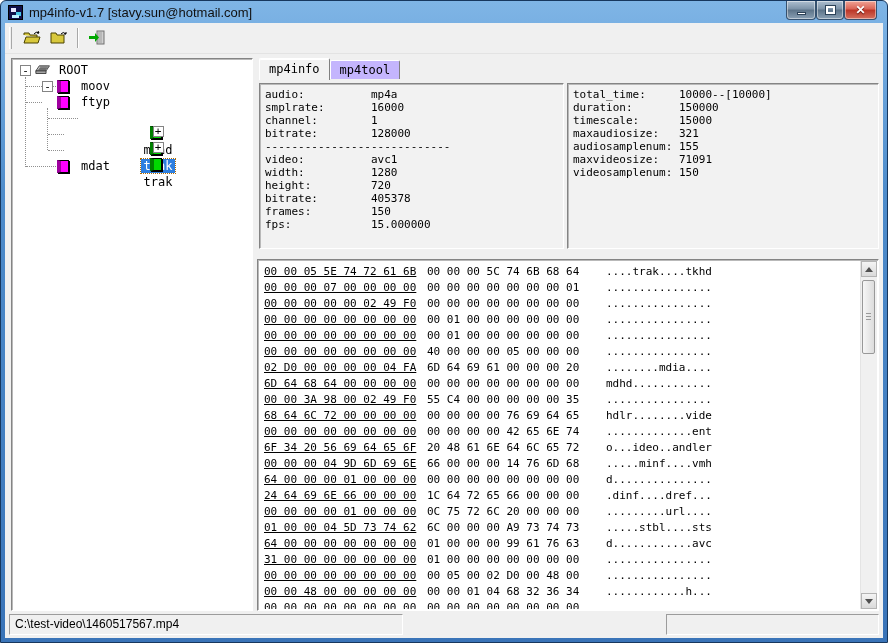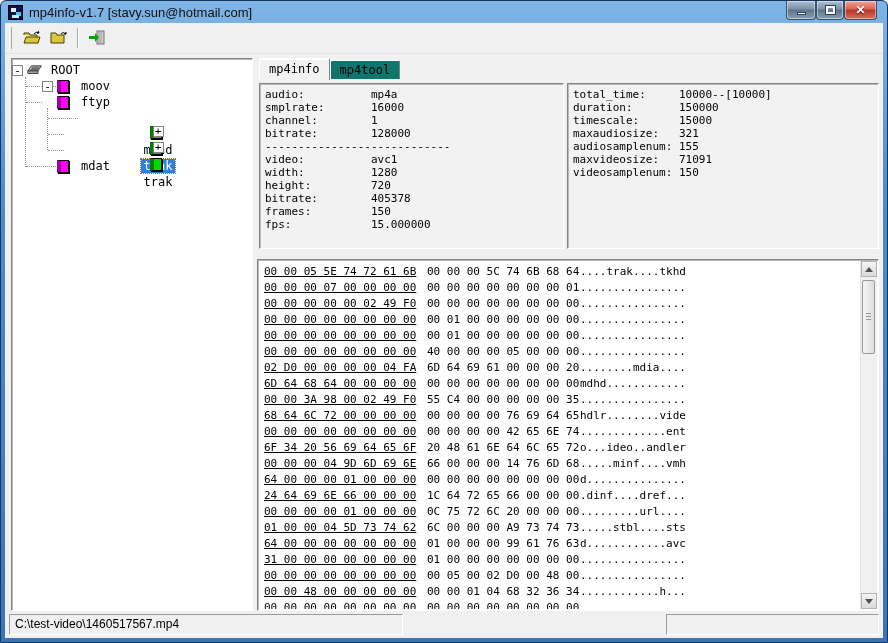--- a/index.html
+++ b/index.html
@@ -33,21 +33,21 @@
   .toolbar{position:absolute;left:0;top:0;right:0;height:31px;display:flex;align-items:center;padding:2px 0 2px 2px;border-bottom:1px solid #E3E3E3;}
   .gripper{width:3px;height:22px;border-left:1px solid #fff;border-right:1px solid #A8A8A8;margin:0 8px 0 2px;}
   .tbtn{width:24px;height:23px;border:1px solid transparent;background:transparent;display:flex;align-items:center;justify-content:center;margin-right:2px;padding:0;}
   .tsep{width:2px;height:20px;border-left:1px solid #A8A8A8;border-right:1px solid #fff;margin:0 5px;}
   
   .sunken{border-top:1px solid #848484;border-left:1px solid #848484;border-bottom:1px solid #FFF;border-right:1px solid #FFF;box-shadow:inset 1px 1px 0 #B9B9B9;}
   
   .tree-panel{position:absolute;left:6px;top:35px;width:242px;height:553px;background:#fff;overflow:hidden;}
   .tree-inner{position:relative;padding:3px 0 0 0;font-family:"DejaVu Sans Mono",monospace;font-size:12px;color:#000;}
   .trow{height:16px;display:flex;align-items:center;gap:4px;position:relative;}
-  .trow[data-depth="0"]{}
+  .trow[data-depth="0"]{padding-left:8px;}
   .trow[data-depth="1"]{padding-left:30px;}
   .trow[data-depth="2"]{padding-left:52px;flex-direction:column;}
   .tbox{width:11px;height:11px;background:#fff;border:1px solid #848484;flex:0 0 auto;position:relative;}
   .tbox::before{position:absolute;left:0;right:0;top:-1px;text-align:center;font-size:11px;line-height:11px;font-family:"DejaVu Sans Mono",monospace;}
   .trow[data-expand="plus"] .tbox::before{content:"+";}
   .trow[data-expand="minus"] .tbox::before{content:"-";}
   .trow[data-expand="none"] .tbox{visibility:hidden;}
   .ticon{width:17px;height:14px;flex:0 0 auto;display:flex;align-items:center;}
   .book{width:12px;height:13px;border:1px solid #000;box-shadow:1px 1px 0 #000;}
   .trow[data-icon="book-magenta"] .book{background:#FF00FF;border-left:4px solid #A000A0;}
@@ -58,36 +58,36 @@
   .trow[data-selected="true"] .tlabel{background:#2E7FE0;color:#fff;outline:1px dotted #B06A00;outline-offset:0px;}
   .tconn{position:absolute;pointer-events:none;}
   .tconn.v{border-left:1px dotted #909090;width:0;}
   .tconn.h{border-top:1px dotted #909090;height:0;}
   
   .tabstrip{position:absolute;left:254px;top:35px;height:24px;display:flex;align-items:flex-start;}
   .tab{font-family:"DejaVu Sans Mono",monospace;font-size:12px;color:#000;background:#F2F2F2;
        border-left:1px solid #fff;border-top:1px solid #fff;border-right:1px solid #808080;border-bottom:none;
        border-radius:2px 2px 0 0;padding:0 9px;cursor:default;}
   .tab[data-active="true"]{height:22px;line-height:21px;margin-top:0;box-shadow:inset 0 1px 0 #fff;text-align:center;}
-  .tab[data-active="false"]{height:19px;line-height:18px;margin-top:2px;background:#0f766e;}
+  .tab[data-active="false"]{height:19px;line-height:18px;margin-top:2px;background:#c4b5fd;}
   
   .info-panel{position:absolute;top:60px;height:166px;background:#F2F2F2;overflow:hidden;}
   .info-panel.left{left:254px;width:305px;}
   .info-panel.right{left:562px;width:312px;}
   .info-body{padding:4px 0 0 5px;font-family:"DejaVu Sans Mono",monospace;font-size:11px;color:#000;}
   .irow{height:13px;line-height:13px;white-space:pre;}
   .ilabel{display:inline-block;width:106px;}
   
   .hex-panel{position:absolute;left:252px;top:236px;width:622px;height:352px;background:#fff;overflow:hidden;}
   .hex-body{position:absolute;left:1px;top:1px;right:18px;bottom:1px;overflow:hidden;padding:3px 0 0 5px;
             font-family:"DejaVu Sans Mono",monospace;font-size:11px;color:#000;}
   .hrow{height:16px;line-height:16px;white-space:pre;}
   .hc1{display:inline-block;width:153px;text-decoration:underline;}
   .hc2{display:inline-block;width:153px;margin-left:10px;}
-  .hca{}
+  .hca{margin-left:26px;}
   
   .vscroll{position:absolute;top:1px;right:1px;bottom:1px;width:17px;background:#F0F0F0;border-left:1px solid #E4E4E4;}
   .sbtn{position:absolute;left:0;width:16px;height:16px;background:linear-gradient(180deg,#F4F4F4,#DADADA);border:1px solid #B4B4B4;display:flex;align-items:center;justify-content:center;}
   .sbtn.up{top:0;} .sbtn.down{bottom:0;}
   .arr{width:0;height:0;border-left:4px solid transparent;border-right:4px solid transparent;}
   .arr.up{border-bottom:5px solid #505050;}
   .arr.down{border-top:5px solid #505050;}
   .sthumb{position:absolute;left:1px;right:2px;top:19px;height:74px;background:linear-gradient(90deg,#F6F6F6,#DCDCDC);border:1px solid #989898;border-radius:2px;}
   .sthumb::after{content:"";position:absolute;left:3px;right:3px;top:32px;height:7px;
     background:repeating-linear-gradient(180deg,#9A9A9A 0 1px,transparent 1px 3px);}

